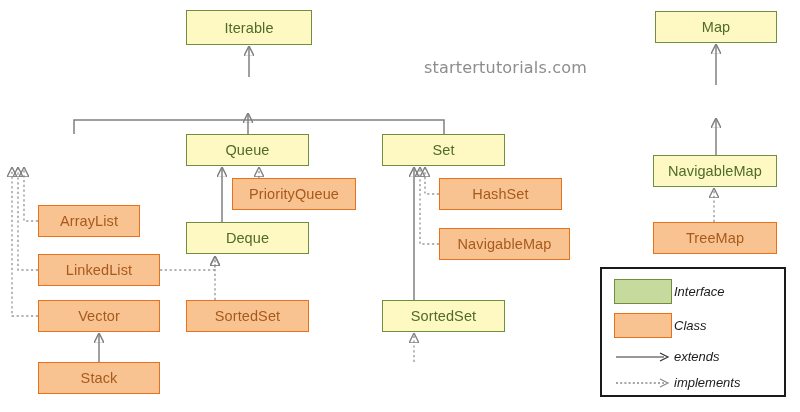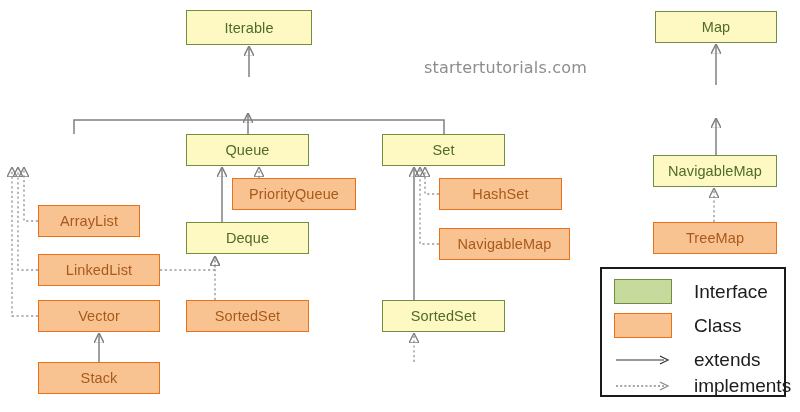--- a/index.html
+++ b/index.html
@@ -81,23 +81,24 @@
   }
   .legend-swatch.iface {
     background: #c6da9d;
     border: 1.8px solid #6f8f3f;
   }
   .legend-swatch.klass {
     background: #f9c391;
     border: 1.8px solid #e8711a;
   }
   .legend-label {
-    margin-left: 22px;
-    font-size: 19px;
+    margin-left: 2px;
+    font-size: 13px;
     color: #1c1c1c;
+    font-style: italic;
   }
   .legend-line {
     width: 58px;
     height: 12px;
   }
   #r-iface { top: 10px; }
   #r-klass { top: 44px; }
   #r-ext   { top: 80px; }
   #r-impl  { top: 106px; }
 </style>

